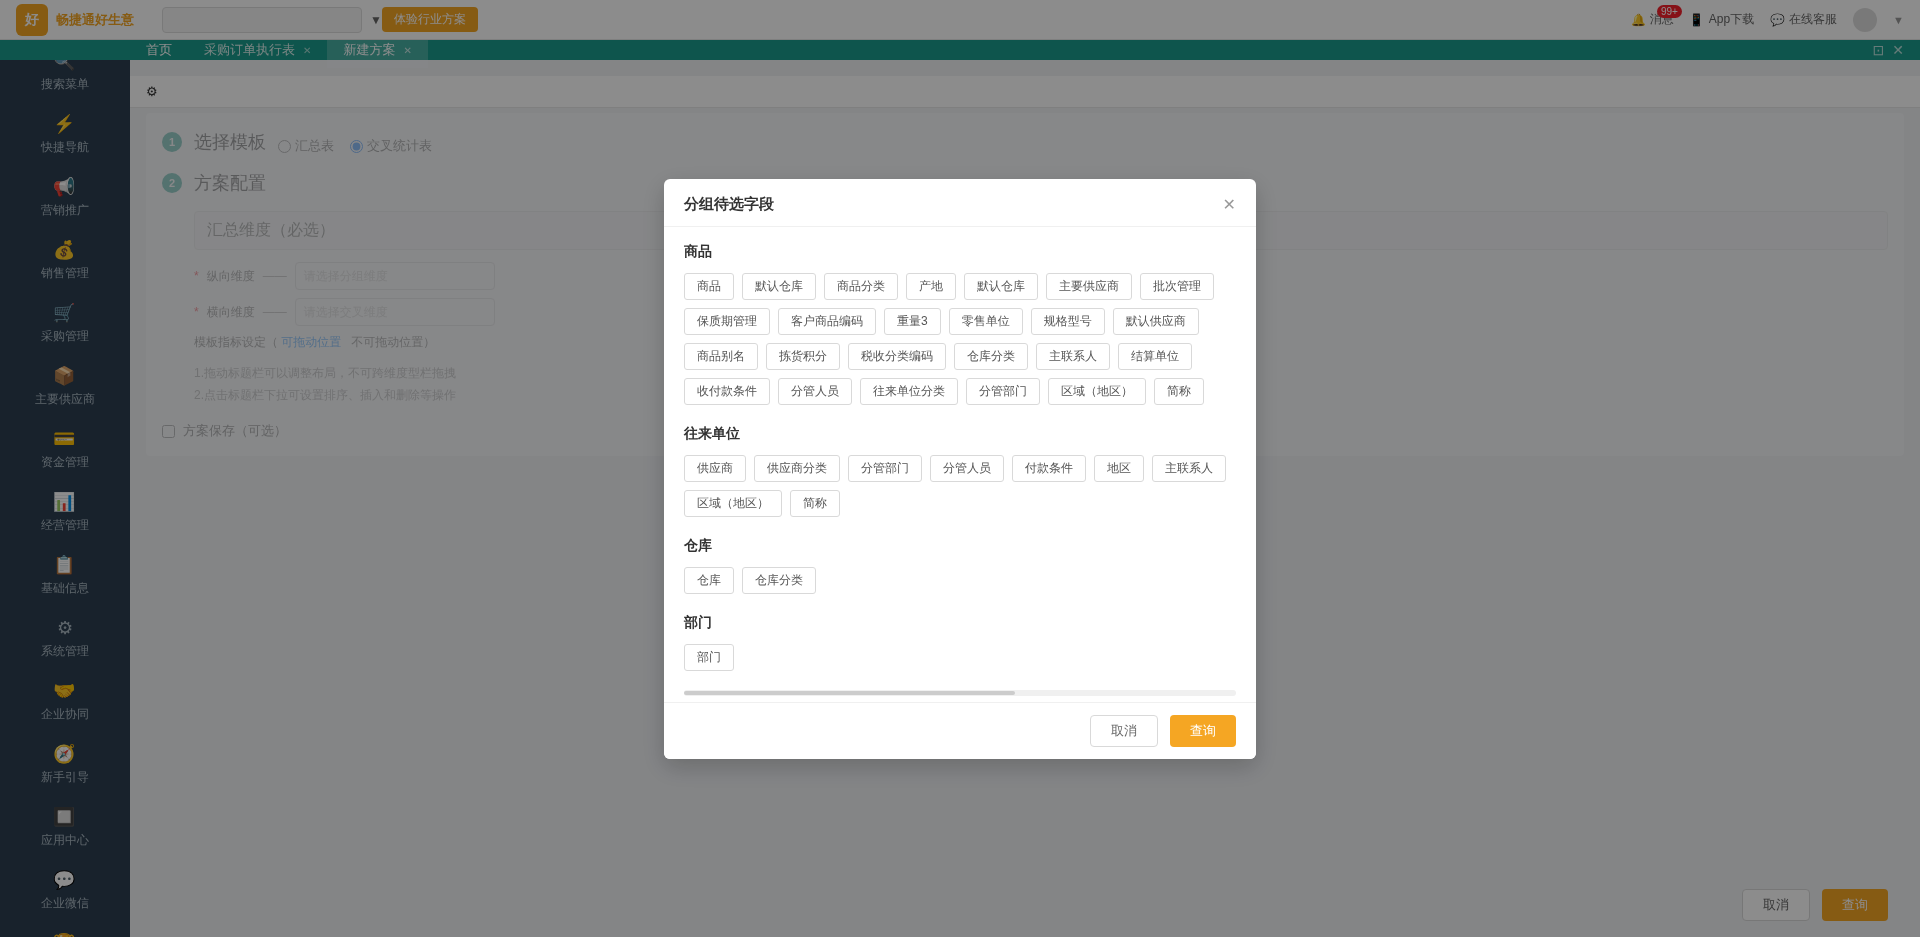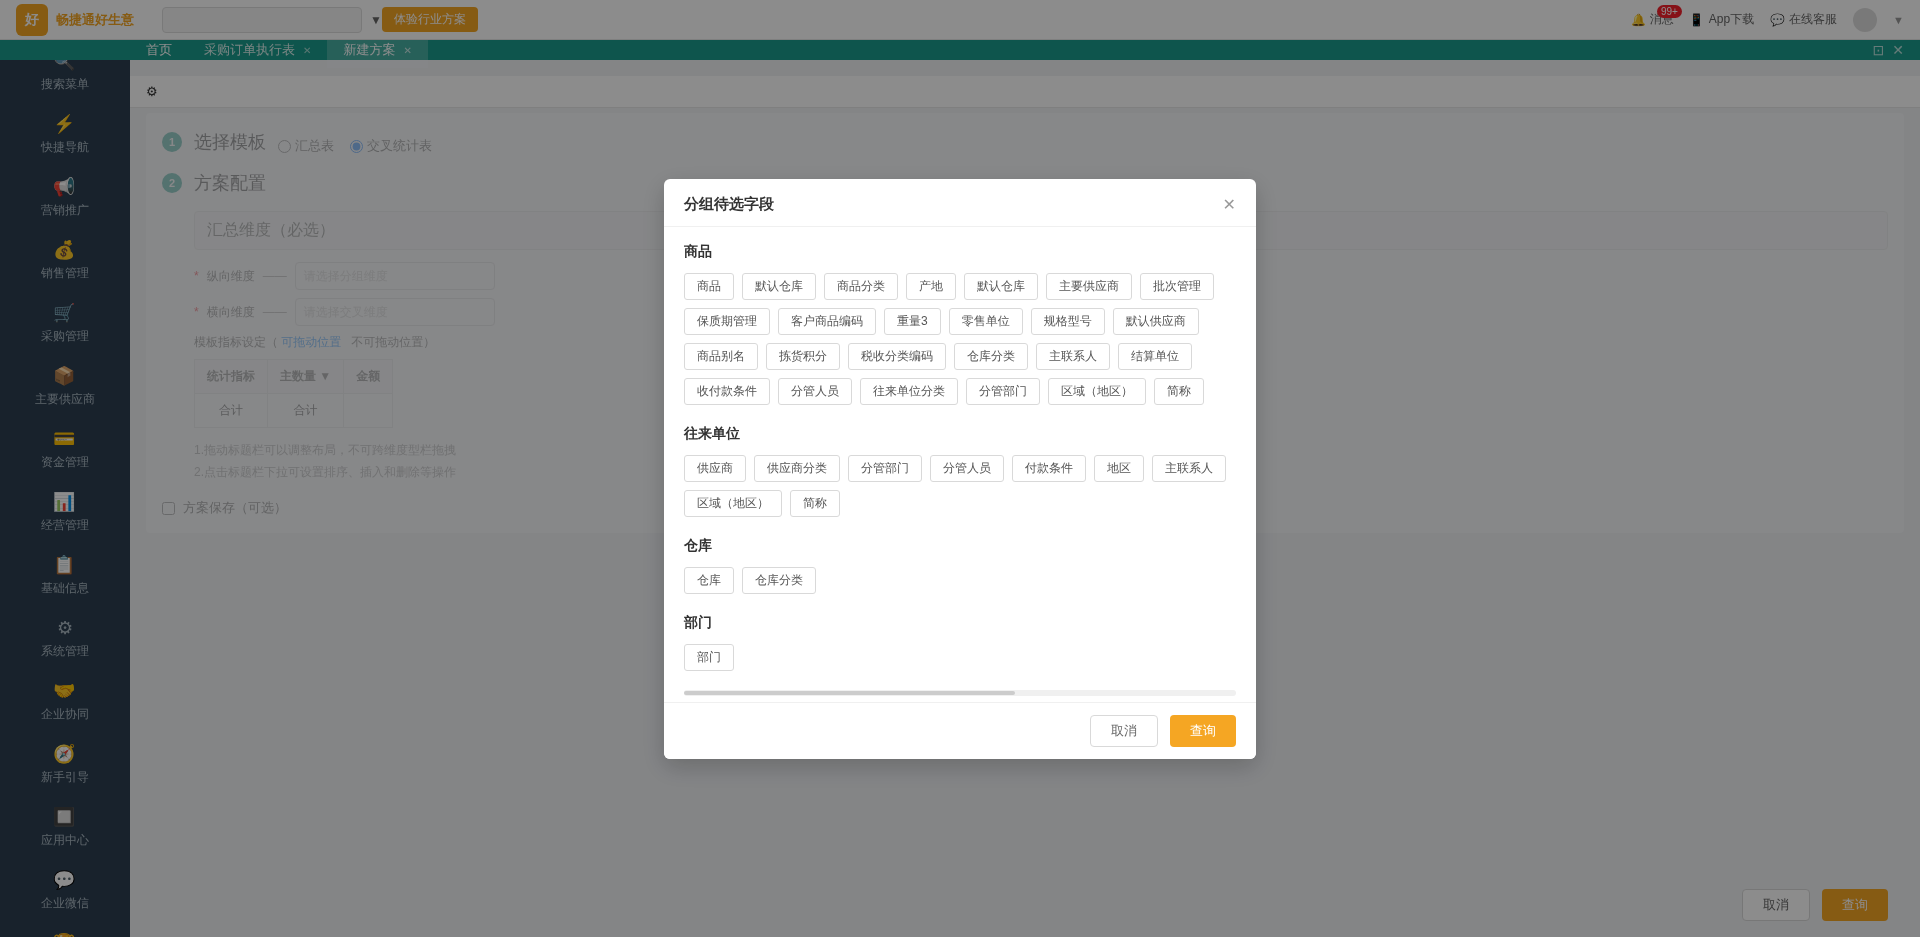--- a/index.html
+++ b/index.html
@@ -221,36 +221,20 @@
         <span style="color:#999;font-size:12px;">——</span>
         <div style="width:200px;height:28px;border:1px solid #ddd;border-radius:4px;padding:0 8px;display:flex;align-items:center;color:#ccc;font-size:12px;background:white;">请选择分组维度</div>
       </div>
       <div style="display:flex;align-items:center;gap:8px;margin-bottom:8px;">
         <span style="color:#f5222d;font-size:12px;">*</span>
         <span style="font-size:12px;color:#666;">横向维度</span>
         <span style="color:#999;font-size:12px;">——</span>
         <div style="width:200px;height:28px;border:1px solid #ddd;border-radius:4px;padding:0 8px;display:flex;align-items:center;color:#ccc;font-size:12px;background:white;">请选择交叉维度</div>
       </div>
       <div style="font-size:12px;color:#666;margin-bottom:8px;">模板指标设定（ <span style="color:#1890ff;">可拖动位置</span> &nbsp; 不可拖动位置）</div>
-      <table class="toolbar-table" style="width:auto;">
-        <thead>
-            <tr>
-              <th>统计指标</th>
-              <th>主数量 ▼</th>
-              <th>金额</th>
-            </tr>
-          </thead>
-        <tbody>
-            <tr>
-              <td>合计</td>
-              <td>合计</td>
-              <td></td>
-            </tr>
-          </tbody>
-      </table>
       <div class="note-text">
         <div>1.拖动标题栏可以调整布局，不可跨维度型栏拖拽</div>
         <div>2.点击标题栏下拉可设置排序、插入和删除等操作</div>
       </div>
     </div>
     <div class="save-row">
       <input type="checkbox" style="">
       <span class="checkbox-label">方案保存（可选）</span>
     </div>
   </div>

